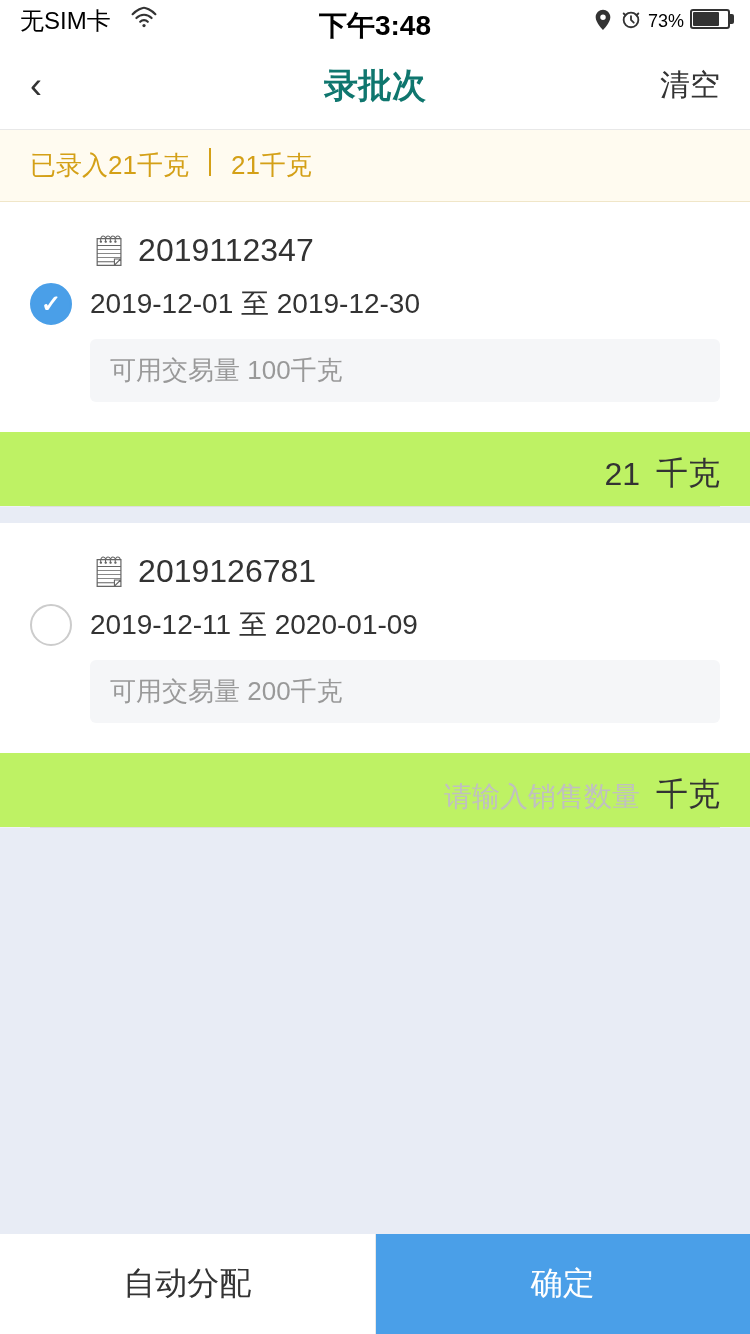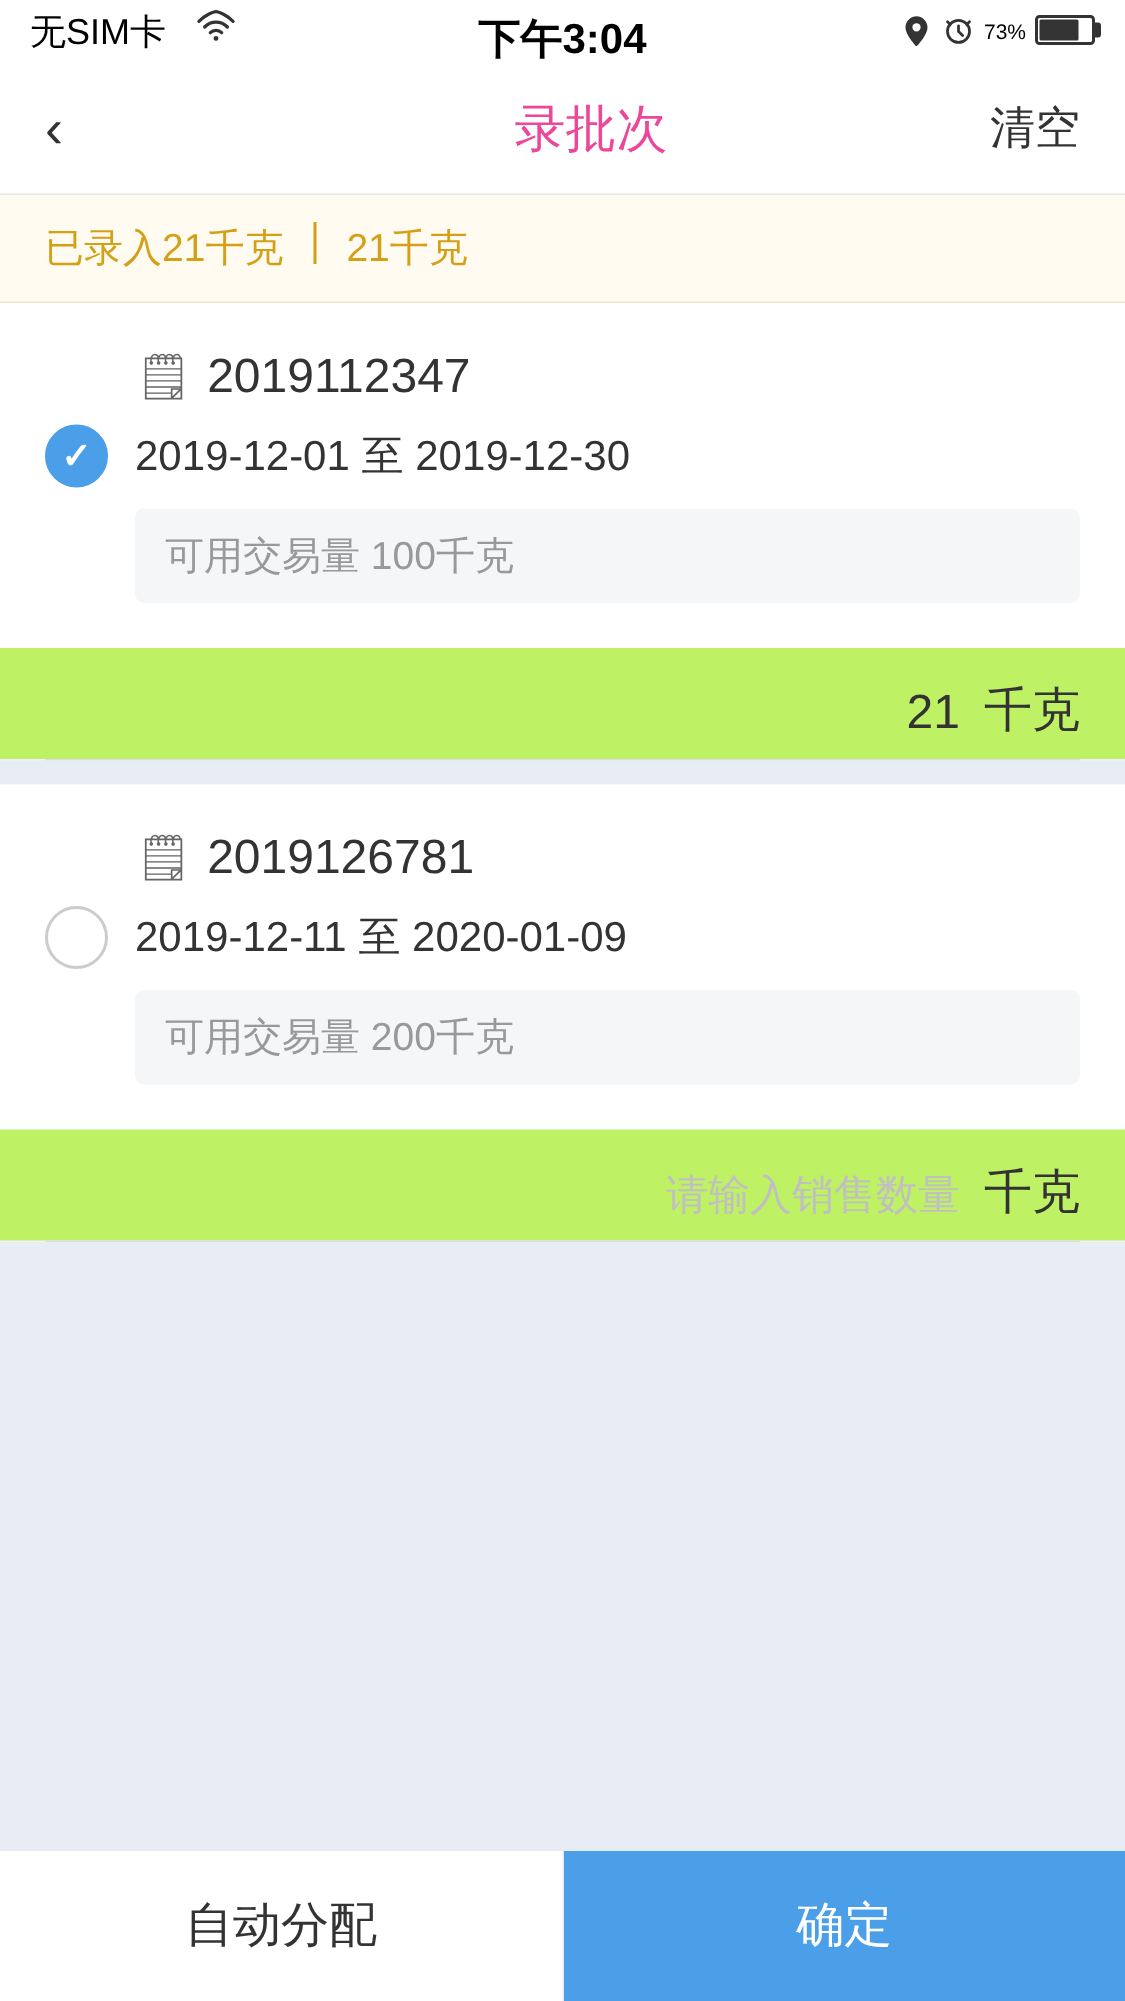--- a/index.html
+++ b/index.html
@@ -35,21 +35,21 @@
       font-weight: 600;
       position: absolute;
       left: 50%;
       transform: translateX(-50%);
       top: 7px;
     }
     .status-right {
       display: flex;
       align-items: center;
       gap: 6px;
-      font-size: 14px;
+      font-size: 18px;
     }
 
     
     .nav-bar {
       width: 750px;
       height: 88px;
       background: #fff;
       display: flex;
       align-items: center;
       justify-content: space-between;
@@ -58,26 +58,25 @@
       position: relative;
     }
     .nav-back {
       font-size: 36px;
       color: #333;
       cursor: pointer;
       line-height: 1;
     }
     .nav-title {
       font-size: 34px;
-      font-weight: 400;
-      color: #ec4899;
+      font-weight: 700;
+      color: #0f766e;
       position: absolute;
       left: 50%;
       transform: translateX(-50%);
-      margin-left: 19px;
     }
     .nav-clear {
       font-size: 30px;
       color: #333;
       cursor: pointer;
     }
 
     
     .info-banner {
       background: #fffbf0;
@@ -280,21 +279,21 @@
     <span>无SIM卡</span>
     <span>
       <svg viewBox="0 0 24 24" width="26" height="26" fill="none" stroke="#333" stroke-width="2">
         <path d="M1.5 8.5C5.5 4.5 10.5 2.5 12 2.5s6.5 2 10.5 6" stroke-linecap="round"></path>
         <path d="M5 12c1.9-1.9 4.3-3 7-3s5.1 1.1 7 3" stroke-linecap="round"></path>
         <path d="M8.5 15.5c.9-.9 2.1-1.5 3.5-1.5s2.6.6 3.5 1.5" stroke-linecap="round"></path>
         <circle cx="12" cy="19" r="1.5" fill="#333" stroke="none"></circle>
       </svg>
     </span>
   </div>
-  <div class="status-center">下午3:04</div>
+  <div class="status-center">下午3:48</div>
   <div class="status-right">
     <span>
       <svg viewBox="0 0 24 24" width="22" height="22" fill="#333">
         <path d="M12 2C8 2 4 5.5 4 10c0 6 8 14 8 14s8-8 8-14c0-4.5-4-8-8-8zm0 11a3 3 0 110-6 3 3 0 010 6z"></path>
       </svg>
     </span>
     <span>
       <svg viewBox="0 0 24 24" width="22" height="22" fill="#333">
         <circle cx="12" cy="13" r="8" stroke="#333" stroke-width="2" fill="none"></circle>
         <path d="M12 9v4l3 3" stroke="#333" stroke-width="2" stroke-linecap="round" fill="none"></path>

